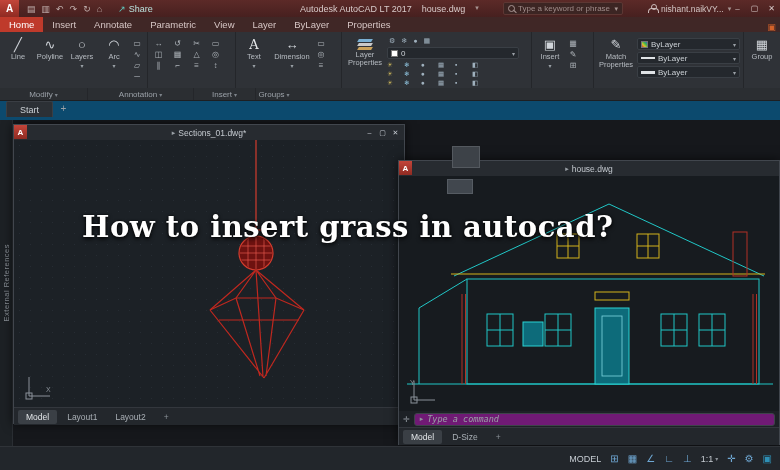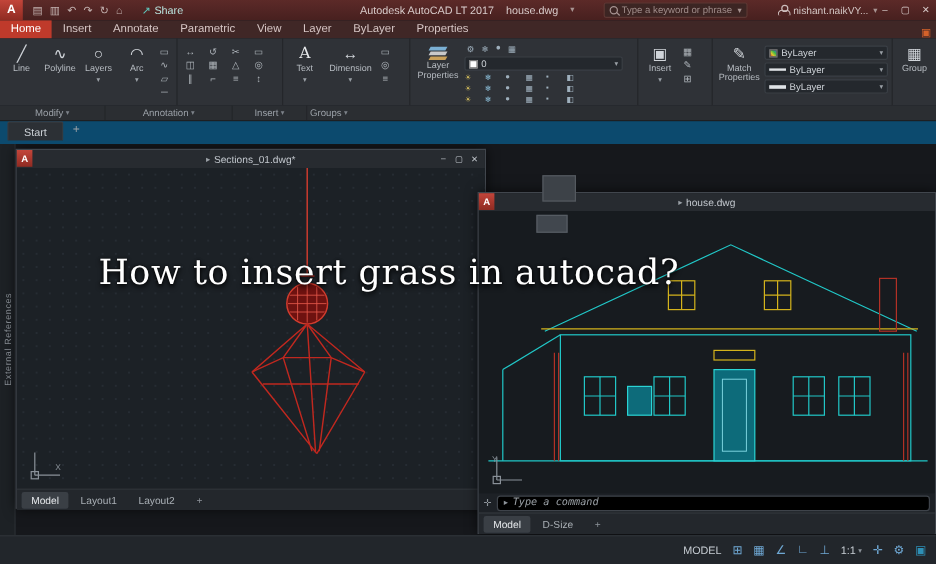--- a/index.html
+++ b/index.html
@@ -85,28 +85,28 @@
 .wc span{width:13px;text-align:center;font-size:7px;color:#c3c8ce}
 .dwgcontent{position:relative;background:#1c2126;background-image:radial-gradient(#262c33 .7px,transparent .7px);background-size:11px 11px;overflow:hidden}
 .dwgcontent.plain{background-image:none;background:#171b1f}
 .dwgtabs{height:18px;background:#23272c;border-top:1px solid #33373d;display:flex;align-items:center;padding-left:4px;gap:2px;font-size:8.5px;color:#a9afb5}
 .dtab{padding:2px 8px}
 .dtab.active{background:#3a3f45;color:#e4e7ea;border-radius:2px}
 .dtab.add{color:#8d939a}
 .ucs{position:absolute;left:6px;bottom:4px}
 .cmdbar{height:16px;display:flex;align-items:center;padding:0 4px;gap:4px;background:#1d2126}
 .cmdtool{font-size:8px;color:#8d939a}
-.cmdinput{flex:1;height:13px;background:#000000;border:1px solid #3e434a;border-radius:3px;display:flex;align-items:center;gap:4px;padding:0 5px}
+.cmdinput{flex:1;height:13px;background:#701a75;border:1px solid #3e434a;border-radius:3px;display:flex;align-items:center;gap:4px;padding:0 5px}
 .cmdprompt{font-size:7px;color:#8d939a}
 .cmdtext{color:#9aa0a6;font-style:italic;font-family:"DejaVu Sans Mono",monospace;font-size:8.5px}
 .floatbox{position:absolute;left:452px;top:26px;width:28px;height:22px;background:#3d4248;border:1px solid #54595f;z-index:6}
 .viewctl{position:absolute;left:48px;top:3px;width:26px;height:15px;background:#41474e;border:1px solid #565c63}
 
 
-.headline{position:absolute;left:82px;top:90px;z-index:40;font-family:"DejaVu Serif",serif;font-weight:normal;font-size:29px;color:#ffffff;white-space:nowrap;letter-spacing:.5px;text-shadow:0 2px 4px rgba(0,0,0,.9),0 0 2px #000}
+.headline{position:absolute;left:82px;top:90px;z-index:40;font-family:"DejaVu Serif",serif;font-weight:bold;font-size:29px;color:#ffffff;white-space:nowrap;letter-spacing:.5px;text-shadow:0 2px 4px rgba(0,0,0,.9),0 0 2px #000}
 
 
 .statusbar{position:absolute;left:0;top:446px;width:780px;height:24px;background:#22262b;border-top:1px solid #2f3338;display:flex;align-items:center;justify-content:flex-end;gap:9px;padding-right:8px;font-size:9px;z-index:30}
 .si{color:#6fa8d4;font-size:10px}
 .stxt{color:#c6ccd2}
 .scale{display:flex;align-items:center;gap:2px;color:#c6ccd2}
 .scale .caret{font-size:6px;color:#8d939a}
 .send{color:#2e8fb5;font-size:10px}
 </style>
 </head>

